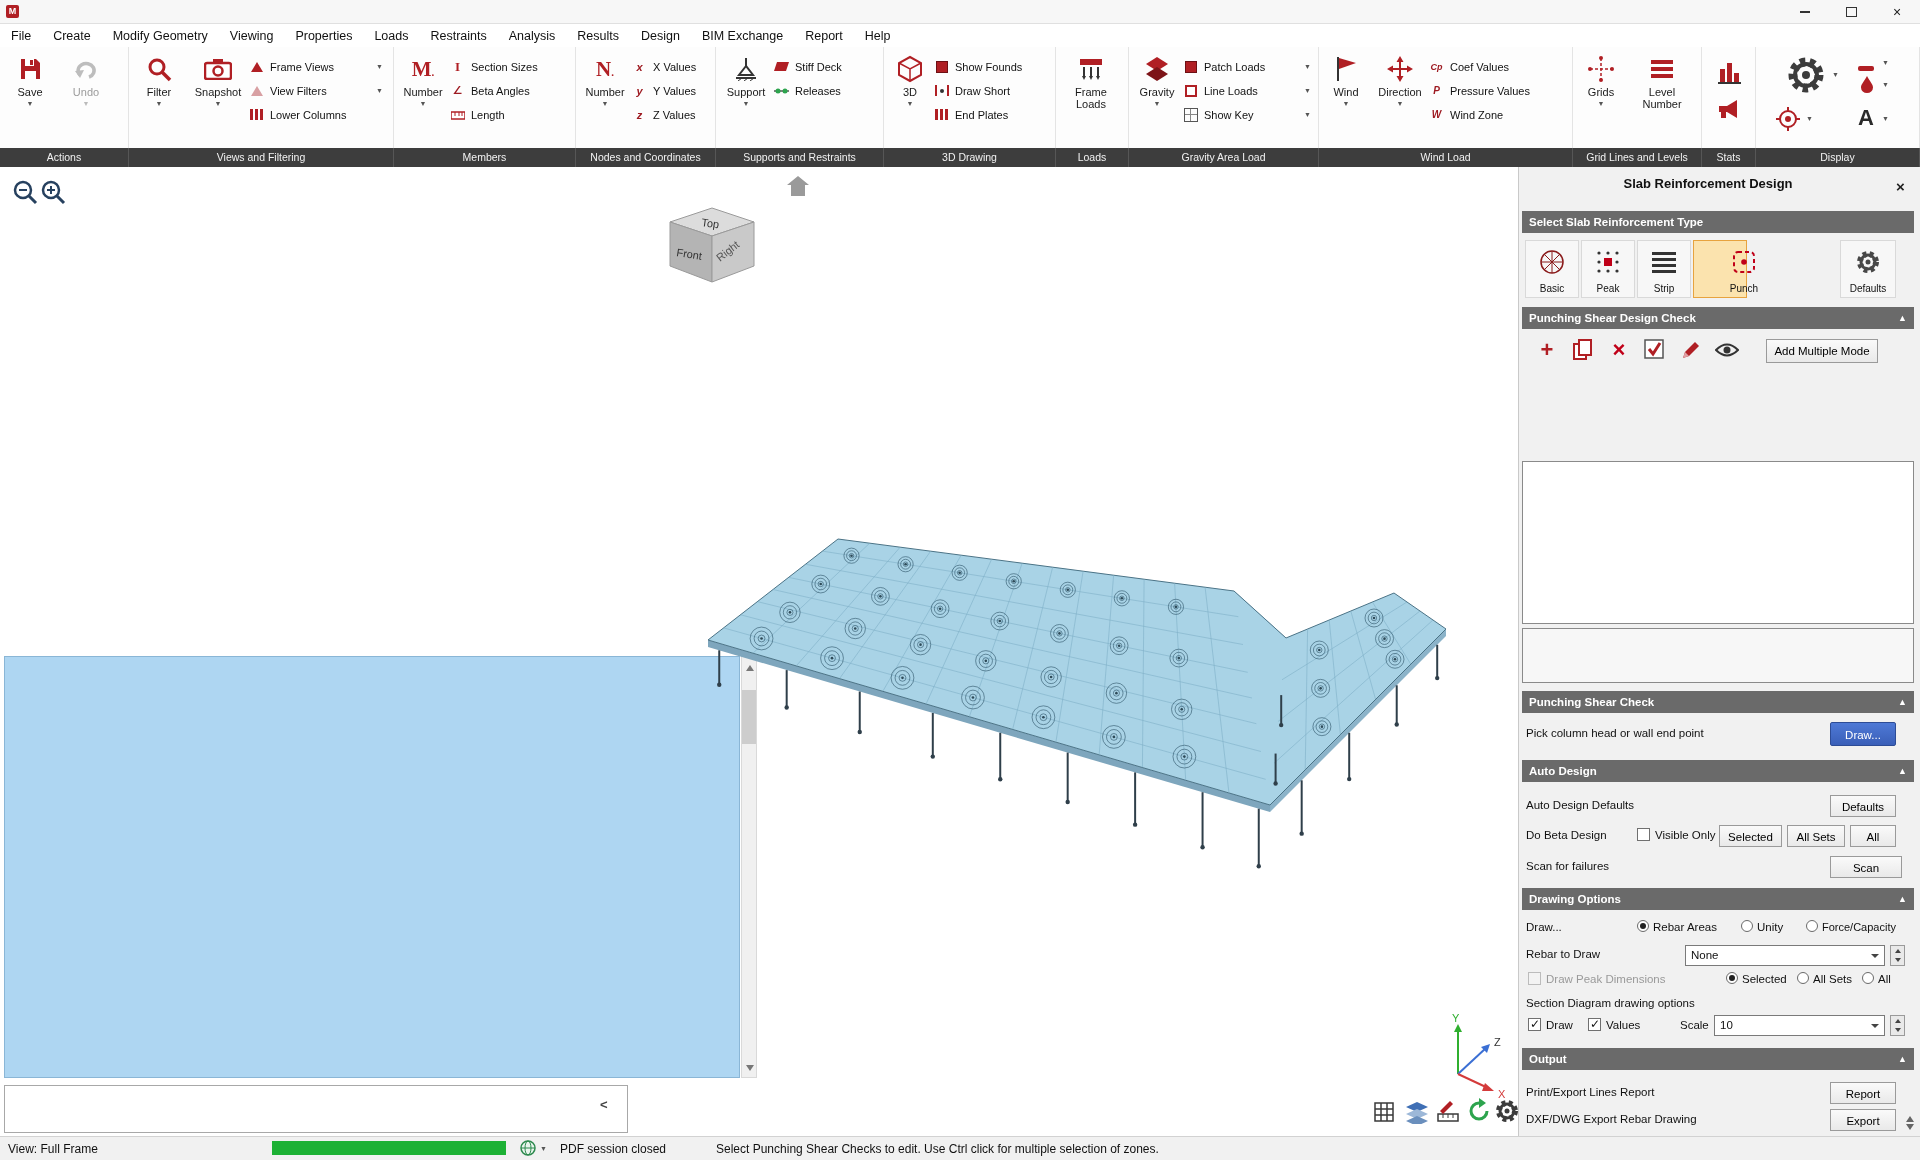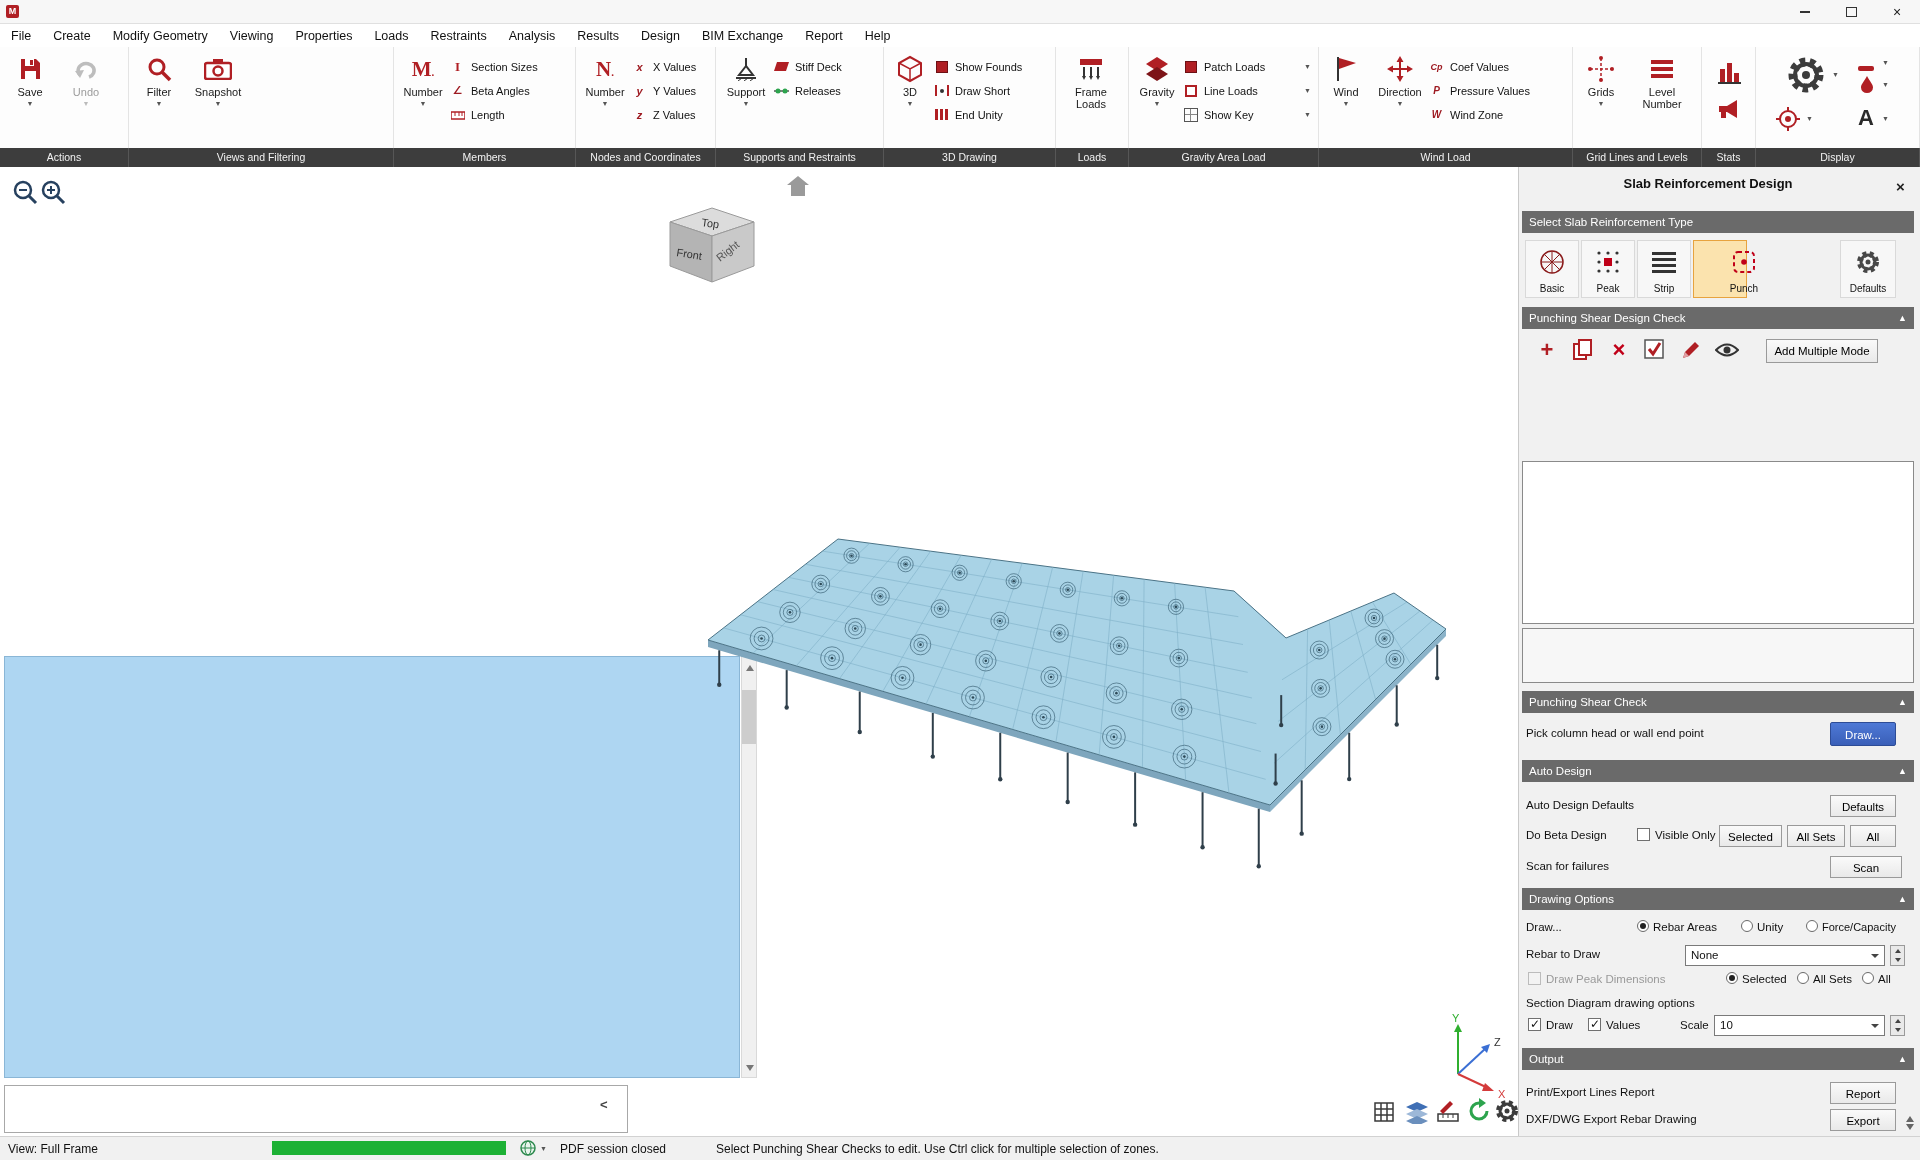--- a/index.html
+++ b/index.html
@@ -61,21 +61,21 @@
              border:1px solid #a8a8a8;box-sizing:border-box;}
   .backbtn{position:absolute;left:600px;top:1097px;font-size:13px;font-weight:bold;color:#444;}
 
   
   .panel{position:absolute;left:1518px;top:167px;width:402px;height:969px;background:#f1f1f1;
          border-left:1px solid #c9c9c9;box-sizing:border-box;}
   .ptitle{position:absolute;left:1518px;top:176px;width:380px;text-align:center;font-size:13px;
           font-weight:bold;}
   .pclose{position:absolute;left:1896px;top:178px;font-size:15px;font-weight:bold;color:#222;}
   .phdr{position:absolute;left:1522px;width:392px;height:22px;background:#6a6a6a;color:#fff;
-        font-size:11.5px;font-weight:normal;line-height:22px;padding-left:7px;box-sizing:border-box;}
+        font-size:11.5px;font-weight:bold;line-height:22px;padding-left:7px;box-sizing:border-box;}
   .pcoll{position:absolute;right:7px;top:0;font-size:9px;color:#fff;}
   .pbox{position:absolute;left:1522px;width:392px;background:#fff;border:1px solid #8a8a8a;
         box-sizing:border-box;}
   .plbl{position:absolute;font-size:11.5px;color:#111;white-space:nowrap;}
   .pgray{color:#9a9a9a;}
   .pbtn{position:absolute;height:22px;font-size:11.5px;background:linear-gradient(#fafafa,#e9e9e9);
         border:1px solid #9a9a9a;text-align:center;line-height:20px;box-sizing:border-box;}
   .bluebtn{position:absolute;width:66px;height:24px;background:linear-gradient(#4e79d6,#3a5fb8);
            color:#fff;font-size:11.5px;text-align:center;line-height:23px;border:1px solid #2d4c96;
            border-radius:2px;box-sizing:border-box;}
@@ -185,20 +185,42 @@
         <span class="ic">
           <svg width="28" height="22">
               <rect x="1" y="5" width="26" height="16" rx="2" fill="#fff" stroke="#b01f24" stroke-width="2.5"></rect>
               <rect x="9" y="1" width="10" height="5" fill="#b01f24"></rect>
               <circle cx="14" cy="13" r="4.5" fill="none" stroke="#b01f24" stroke-width="2.5"></circle>
             </svg>
         </span>
         <span class="lb">Snapshot</span>
           <span class="ar">▼</span>
       </div>
+      <div class="stk" style="width:136px">
+        <div class="si">
+          <span class="icw">
+              <span class="tri"></span>
+            </span>
+          <span>Frame Views</span>
+            <span class="ar">▼</span>
+        </div>
+        <div class="si">
+          <span class="icw">
+              <span class="tri" style="border-bottom-color:#d8a0a3"></span>
+            </span>
+          <span>View Filters</span>
+            <span class="ar">▼</span>
+        </div>
+        <div class="si">
+          <span class="icw">
+              <span class="vbars"></span>
+            </span>
+          <span>Lower Columns</span>
+        </div>
+      </div>
     </div>
 
     <div class="rgroup" style="width:182px">
       <div class="bb" style="width:54px">
         <span class="ic">
             <span style="font:bold 21px 'Liberation Serif',serif;color:#b01f24">M<span style="font-size:11px">.</span></span>
           </span>
         <span class="lb">Number</span>
           <span class="ar">▼</span>
       </div>
@@ -321,21 +343,21 @@
                 <line x1="13" y1="0" x2="13" y2="11" stroke="#b01f24" stroke-width="2"></line>
                 <circle cx="7" cy="6" r="2" fill="#333"></circle>
               </svg>
           </span>
           <span>Draw Short</span>
         </div>
         <div class="si">
           <span class="icw">
               <span class="vbars"></span>
             </span>
-          <span>End Unity</span>
+          <span>End Plates</span>
         </div>
       </div>
     </div>
 
     <div class="rgroup" style="width:73px">
       <div class="bb" style="width:66px">
         <span class="ic">
           <svg width="26" height="24">
               <rect x="2" y="2" width="22" height="6" fill="#b01f24"></rect>
               <line x1="6" y1="10" x2="6" y2="20" stroke="#333" stroke-width="2"></line>

